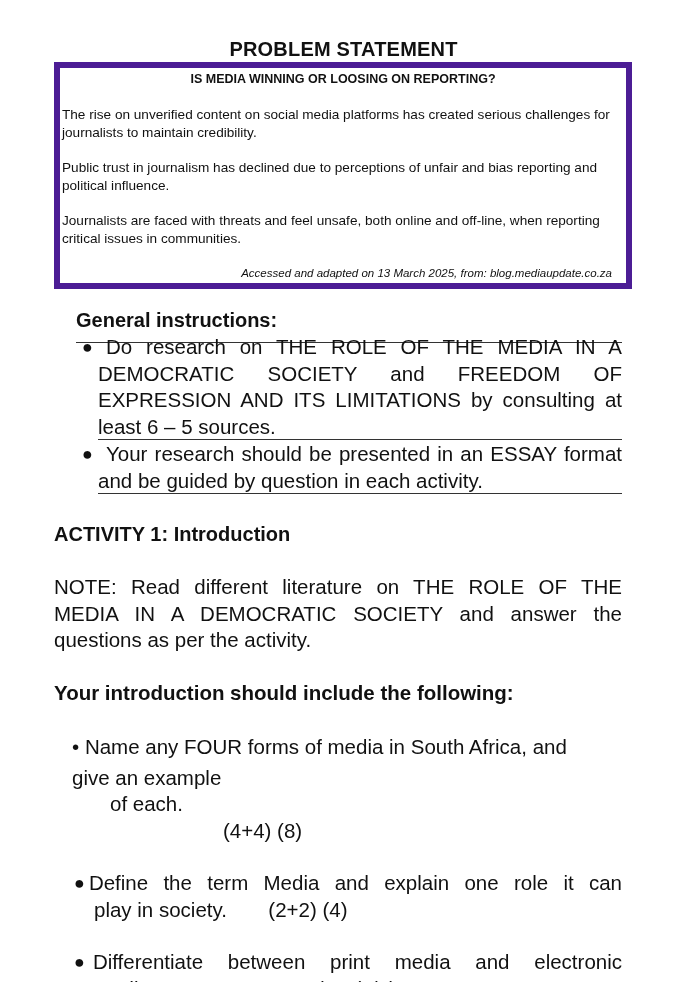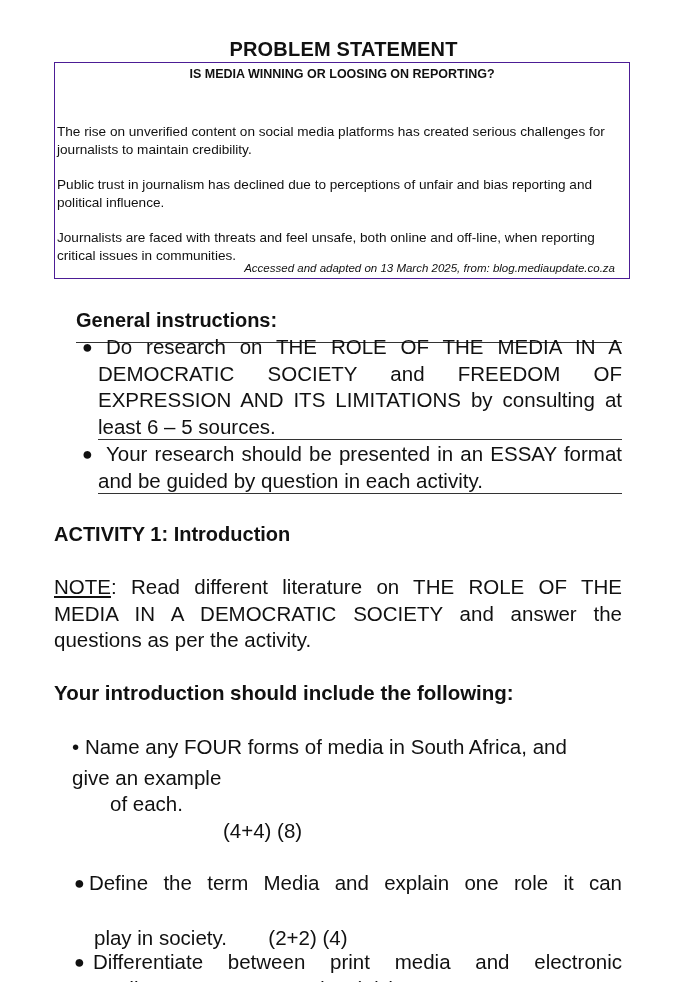--- a/index.html
+++ b/index.html
@@ -22,38 +22,36 @@
       text-align: center;
       font-weight: bold;
       font-size: 20px;
       line-height: 24px;
       letter-spacing: 0.2px;
     }
 
     .ps-box {
       left: 54px; top: 62px;
       width: 566px; height: 215px;
-      border: 1px solid #4c1d95;
+      border: 6px solid #4c1d95;
       box-sizing: content-box;
-      padding-left: 8px;
     }
     .ps-heading {
       position: absolute;
       left: 0; right: 0; top: 4px;
       text-align: center;
       font-weight: bold;
       font-size: 12.5px;
       line-height: 15px;
     }
     .ps-para {
       position: absolute;
       left: 2px; right: 6px;
       font-size: 13.6px;
       line-height: 18px;
-      margin-top: 22px;
     }
     .ps-source {
       position: absolute;
       right: 14px; top: 198px;
       font-style: italic;
       font-size: 11.5px;
       line-height: 14px;
     }
 
     .gi-title {
@@ -98,21 +96,20 @@
 
     .note-para {
       left: 54px; top: 574px;
       width: 568px;
       font-size: 20.5px;
       line-height: 26.5px;
       text-align: justify;
       text-align-last: left;
     }
     .note-label {
-      text-decoration: underline;
       margin-top: 36px;
     }
 
     .intro-heading {
       left: 54px; top: 681px;
       font-weight: bold;
       font-size: 20.5px;
       line-height: 24px;
     }
 
@@ -162,21 +159,21 @@
   <div style="position:absolute; left:0; top:31px; white-space:nowrap;">give an example</div>
   <div style="position:absolute; left:38px; top:57px; white-space:nowrap;">of each.</div>
   <div style="position:absolute; left:151px; top:84px; white-space:nowrap;">(4+4) (8)</div>
 </div>
 
 <div class="abs q-item" style="left:74px; top:870px; width:548px;">
   <div style="position:absolute; left:0; top:0; width:548px; display:flex; justify-content:space-between; white-space:nowrap;">
     <span style="font-size:18px;">●</span>
     <span style="flex:1; margin-left:4px; text-align:justify; text-align-last:justify;">Define the term Media and explain one role it can</span>
   </div>
-  <div style="position:absolute; left:20px; top:27px; white-space:nowrap;margin-top:28px;">
+  <div style="position:absolute; left:20px; top:27px; white-space:nowrap;">
     <span>play in society.</span>
     <span style="display:inline-block; width:30px;"></span>
     <span>(2+2) (4)</span>
   </div>
 </div>
 
 <div class="abs q-item" style="left:74px; top:949px; width:548px;">
   <div style="position:absolute; left:0; top:0; width:548px; display:flex; white-space:nowrap;">
     <span style="font-size:18px;">●</span>
     <span style="flex:1; margin-left:8px; text-align:justify; text-align-last:justify;">Differentiate between print media and electronic</span>

